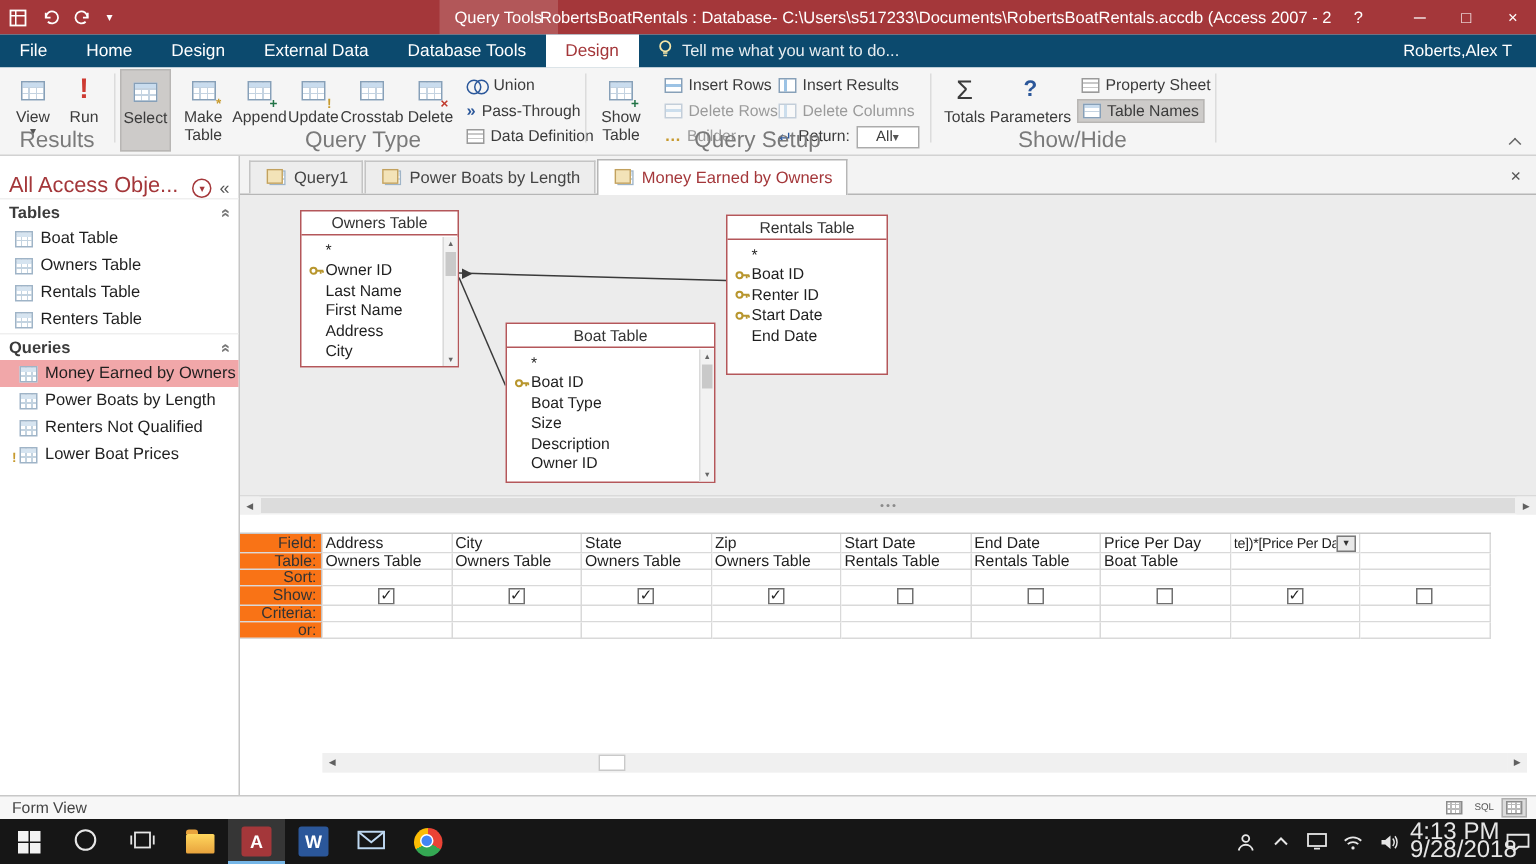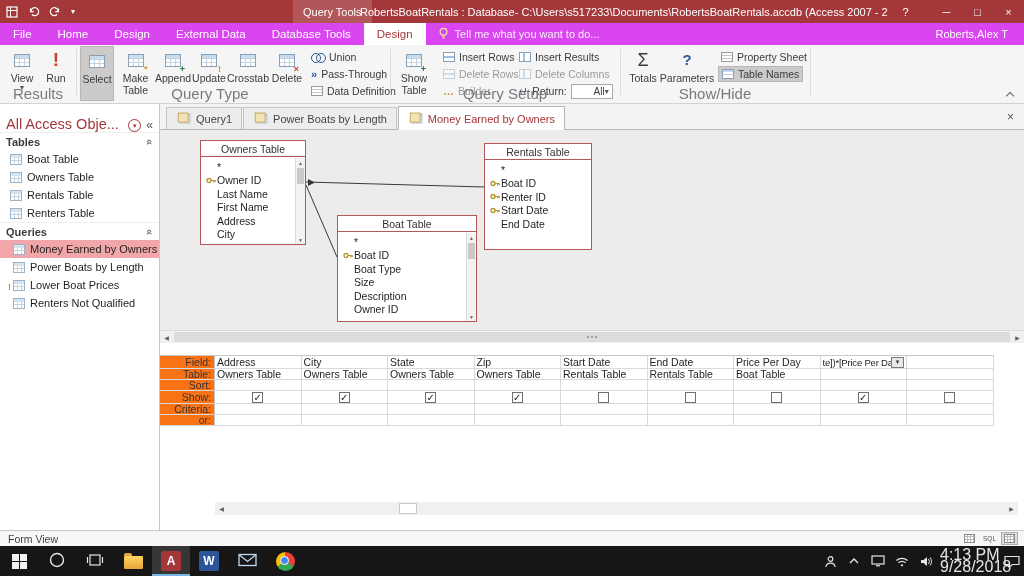--- a/index.html
+++ b/index.html
@@ -11,21 +11,21 @@
 .titlebar{position:absolute;left:0;top:0;right:0;height:23px;background:#A4373A;color:#fff}
 .qat{position:absolute;left:6px;top:0;height:23px;display:flex;align-items:center;gap:9px}
 .qat svg{display:block}
 .context-tab{position:absolute;left:293px;top:0;height:23px;padding:0 10px;background:rgba(255,255,255,.16);display:flex;align-items:center;font-size:11px;white-space:nowrap}
 .title-text{position:absolute;left:360px;top:0;height:23px;max-width:528px;display:flex;align-items:center;font-size:11px;white-space:nowrap;overflow:hidden}
 .win-controls{position:absolute;right:0;top:0;height:23px;display:flex;align-items:stretch}
 .wbtn{width:31px;display:flex;align-items:center;justify-content:center;font-size:11px}
 .wbtn.help{margin-right:10px}
 
 
-.menubar{position:absolute;left:0;top:23px;right:0;height:22px;background:#d946ef;color:#fff;display:flex;align-items:stretch}
+.menubar{position:absolute;left:0;top:23px;right:0;height:22px;background:#0c4a6e;color:#fff;display:flex;align-items:stretch}
 #menu-tabs{display:flex;align-items:stretch}
 .menu-item{padding:0 13px;display:flex;align-items:center;font-size:11.5px;white-space:nowrap}
 .menu-item.active{background:#fff;color:#A4373A}
 .tellme{display:flex;align-items:center;gap:6px;padding:0 12px;color:rgba(255,255,255,.9);font-size:11px;white-space:nowrap}
 .mb-spacer{flex:1}
 .mb-user{display:flex;align-items:center;padding-right:16px;font-size:11px;white-space:nowrap}
 
 
 .ribbon{position:absolute;left:0;top:45px;right:0;height:59px;background:#F5F5F5;border-bottom:1px solid #D2D2D2;font-size:10.5px;color:#3b3b3b}
 .bigbtn{position:absolute;top:1px;height:55px;display:flex;flex-direction:column;align-items:center;padding-top:3px}
@@ -48,21 +48,21 @@
 .si{display:inline-block;width:12px;height:10px;border:1px solid #87A0B8;background-color:#fff;background-image:linear-gradient(#C9DCEE 0 2px,transparent 2px),repeating-linear-gradient(0deg,transparent 0 3px,#C4D3E1 3px 4px);flex:0 0 auto}
 .si-rows{background-image:linear-gradient(transparent 0 3px,#9CC3E5 3px 5px,transparent 5px)}
 .si-cols{background-image:linear-gradient(90deg,transparent 0 3px,#9CC3E5 3px 5px,transparent 5px)}
 .si-gray{background-image:repeating-linear-gradient(0deg,transparent 0 2px,#C8C8C8 2px 3px);border-color:#9a9a9a}
 .i-union{position:relative;display:inline-block;width:14px;height:9px;flex:0 0 auto}
 .i-union::before,.i-union::after{content:"";position:absolute;top:0;width:8px;height:8px;border:1px solid #2B579A;border-radius:50%}
 .i-union::before{left:0}.i-union::after{left:5px}
 .pt-glyph{color:#2B579A;font-weight:bold;font-size:11px}
 .bld-glyph{color:#C79A2E;font-weight:bold;font-size:11px}
 .ret-glyph{color:#2B579A;font-size:11px}
-.rcombo{width:42px;height:15px;border:1px solid #ABABAB;background:#fff;display:flex;align-items:center;justify-content:flex-end;padding:0 3px;font-size:10px}
+.rcombo{width:42px;height:15px;border:1px solid #ABABAB;background:#fff;display:flex;align-items:center;justify-content:center;padding:0 3px;font-size:10px}
 .rcombo .dd{font-size:8px;color:#555}
 .ribbon-collapse{position:absolute;right:10px;bottom:5px;width:8px;height:8px}
 .ribbon-collapse::before{content:"";position:absolute;left:1px;top:3px;width:5px;height:5px;border-left:1.4px solid #666;border-top:1.4px solid #666;transform:rotate(45deg)}
 
 
 .sidebar{position:absolute;left:0;top:104px;width:160px;bottom:46px;background:#fff;border-right:1px solid #C6C6C6}
 .sb-title{height:28px;display:flex;align-items:flex-end;gap:5px;padding:0 6px;color:#A4373A;font-size:14.5px;white-space:nowrap;overflow:hidden}
 .sb-title .t{flex:1;overflow:hidden;text-overflow:ellipsis}
 .circ{width:13px;height:13px;border:1px solid #A4373A;border-radius:50%;color:#A4373A;font-size:7px;display:flex;align-items:center;justify-content:center;flex:0 0 auto}
 .shutter{color:#555;font-size:12px;flex:0 0 auto}
@@ -271,21 +271,21 @@
       <span>Union</span>
     </div>
     <div class="smbtn" style="left:308px;top:21px">
       <span class="pt-glyph">»</span>
       <span>Pass-Through</span>
     </div>
     <div class="smbtn" style="left:308px;top:38px">
       <span class="si si-gray"></span>
       <span>Data Definition</span>
     </div>
-    <div class="glabel" style="left:60px;width:300px">Query Type</div>
+    <div class="glabel" style="left:92px;width:300px">Query Type</div>
     <div class="vsep" style="left:390px"></div>
 
     <div class="bigbtn" style="left:394px;width:40px">
       <div class="bicon">
           <span class="i-table"></span>
           <span class="badge bg-green">+</span>
         </div>
       <div class="blabel">Show Table</div>
     </div>
     <div class="smbtn" style="left:440px;top:4px">
@@ -378,26 +378,26 @@
         </div>
         <div class="sb-item selected">
           <span class="oi oi-query"></span>
           <span class="sb-label">Money Earned by Owners</span>
         </div>
         <div class="sb-item">
           <span class="oi oi-query"></span>
           <span class="sb-label">Power Boats by Length</span>
         </div>
         <div class="sb-item">
+          <span class="oi oi-query"></span>
+          <span class="sb-label">Renters Not Qualified</span>
+        </div>
+        <div class="sb-item">
           <span class="oi oi-query oi-bang"></span>
           <span class="sb-label">Lower Boat Prices</span>
-        </div>
-        <div class="sb-item">
-          <span class="oi oi-query"></span>
-          <span class="sb-label">Renters Not Qualified</span>
         </div>
       </div>
   </div>
 
   <div class="main">
     <div class="tabbar">
       <div id="doc-tabs">
           <div class="dtab">
             <span class="oi oi-query tabicon"></span>
             <span class="dtab-label">Query1</span>

